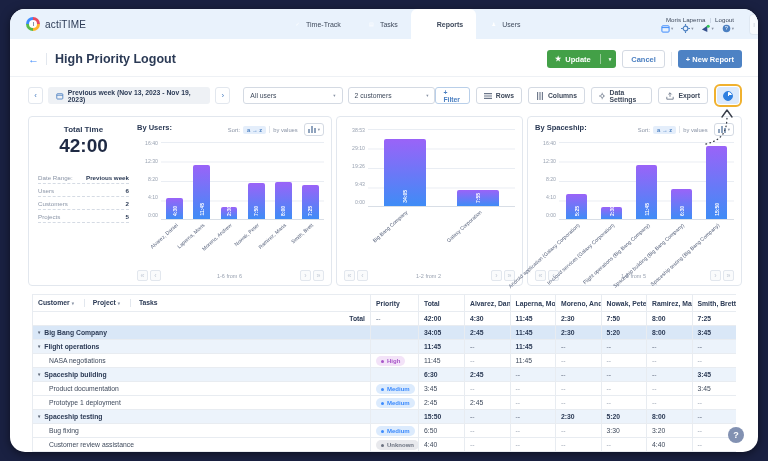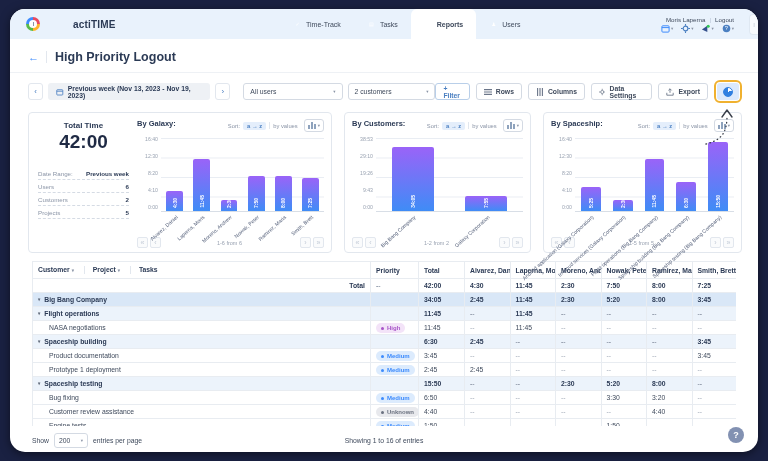--- a/index.html
+++ b/index.html
@@ -6,21 +6,21 @@
   html,body { width:768px; height:461px; }
   body { font-family:"Liberation Sans", sans-serif; background:#1a2142; position:relative; overflow:hidden; }
   .card { position:absolute; left:10px; top:9px; width:748px; height:443px; background:#fff; border-radius:15px; overflow:hidden; box-shadow:0 2px 10px rgba(0,0,0,.5); }
 
   
   .nav { height:30px; background:#e9f2fc; display:flex; align-items:center; padding:0 10px 0 16px; position:relative; }
   .brand { display:flex; align-items:center; gap:5px; }
   .logo { width:14px; height:14px; border-radius:50%; background:conic-gradient(#e8495f 0 90deg,#ffb32c 90deg 180deg,#58b947 180deg 270deg,#3d8bfd 270deg 360deg); position:relative; }
   .logo:after { content:""; position:absolute; left:3px; top:3px; width:8px; height:8px; border-radius:50%; background:#fdfdfd; }
   .logo:before { content:""; position:absolute; left:6.5px; top:5px; width:1px; height:3.5px; background:#8a94a6; z-index:2; }
-  .brand-name { font-size:10px; font-weight:bold; color:#2b3a55; letter-spacing:.2px;margin-left:28px; }
+  .brand-name { font-size:10px; font-weight:normal; color:#2b3a55; letter-spacing:.2px; }
   .tabs { position:absolute; left:270px; top:0; height:100%; display:flex; align-items:stretch; }
   .tab { display:flex; align-items:center; gap:4px; padding:0 13px; font-size:7px; color:#3f4a5c; cursor:pointer; }
   .tab.active { background:#fff; border-radius:6px 6px 0 0; font-weight:bold; }
   .tab-dot { width:9px; height:9px; border-radius:50%; color:#fff; font-size:5px; display:flex; align-items:center; justify-content:center; }
   .nav-right { margin-left:auto; display:flex; flex-direction:column; align-items:flex-end; gap:1px; padding-right:14px; }
   .user-line { font-size:6.2px; color:#3f4a5c; display:flex; gap:4px; align-items:center; }
   .user-line .lsep { color:#b6c2d2; }
   .icon-row { display:flex; align-items:center; gap:8px; }
   .mini-ic { display:flex; align-items:center; gap:1px; }
   .mini-ic svg { display:block; }
@@ -52,21 +52,21 @@
   .sel-cust { width:92px; }
   .select .crt { font-size:4.5px; color:#8a94a6; }
   .tright { margin-left:auto; display:flex; align-items:center; gap:6px; }
   .tool-btn { height:17px; border:1px solid #d4dae3; border-radius:3px; background:#fff; display:flex; align-items:center; gap:4px; padding:0 7px; font-size:6.8px; font-weight:bold; color:#3f4a5c; cursor:pointer; }
   .tool-btn.filter { color:#4a7fc1; border-color:#b9cfe9; }
   .hl-ring { border:2px solid #f0b12f; border-radius:6px; padding:1px; display:inline-flex; }
   .chart-toggle { width:22px; height:17px; background:#dbe9fc; border:none; border-radius:3px; display:flex; align-items:center; justify-content:center; cursor:pointer; }
   .pie { width:10px; height:10px; border-radius:50%; background:conic-gradient(#ffffff 0 70deg, #2f7fe0 70deg 360deg); border:1px solid #2f7fe0; }
 
   
-  .charts-row { display:flex; gap:12px; margin:9px 16px 0 18px; height:141px; }
+  .charts-row { display:flex; gap:4px; margin:9px 16px 0 18px; height:170px; }
   .panel { border:1px solid #e2e7ee; border-radius:4px; background:#fff; padding:6px 7px 4px; display:flex; }
   .panel-wide { width:304px; }
   .panel-cust { width:187px; }
   .panel-proj { flex:1; }
   .summary { width:101px; padding:2px 8px 2px 2px; display:flex; flex-direction:column; }
   .sum-title { font-size:8px; font-weight:bold; color:#2b3a55; text-align:center; }
   .sum-value { font-size:19px; font-weight:bold; color:#1f2a44; text-align:center; margin-top:1px; }
   .sum-stats { margin-top:14px; font-size:6.2px; }
   .stat { display:flex; justify-content:space-between; align-items:baseline; border-bottom:1px dashed #d5dbe4; padding:3px 0 2px; }
   .stat .s-label { color:#8a94a6; }
@@ -192,20 +192,31 @@
           </span>
       </div>
     </div>
     <div class="side-tab">⁞</div>
   </div>
 
   <div class="page-header">
     <span class="back">←</span>
     <span class="hdiv"></span>
     <span class="page-title">High Priority Logout</span>
+    <div class="hdr-actions">
+      <span class="btn btn-update">
+          <span class="star">★</span>
+          <span>Update</span>
+          <span class="bsep"></span>
+          <span class="crt">▾</span>
+        </span>
+      <span class="btn btn-cancel">Cancel</span>
+      <span class="vbar"></span>
+      <span class="btn btn-new">+ New Report</span>
+    </div>
   </div>
 
   <div class="toolbar">
     <div class="tleft">
       <span class="navbtn">‹</span>
       <span class="date-pill">
         <svg width="8" height="8" viewBox="0 0 10 10">
             <rect x="1" y="2" width="8" height="7" rx="1" fill="none" stroke="#4a7fc1" stroke-width="1.1"></rect>
             <line x1="1" y1="4" x2="9" y2="4" stroke="#4a7fc1" stroke-width="1.1"></line>
           </svg>
@@ -292,21 +303,21 @@
               <span class="s-value">2</span>
             </div>
           <div class="stat">
               <span class="s-label">Projects</span>
               <span class="s-value">5</span>
             </div>
         </div>
       </div>
       <div class="chart-block">
         <div class="cb-head">
-          <span class="cb-title">By Galaxy:</span>
+          <span class="cb-title">By Users:</span>
           <span class="sort-area">
             <span>Sort:</span>
             <span class="sort-pill">a → z</span>
             <span class="sort-sep"></span>
             <span>by values</span>
             <span class="ct-btn">
                 <span class="mini-bars"></span>
                 <span class="crt">▾</span>
               </span>
           </span>
@@ -379,33 +390,20 @@
           <span class="pg-right">
               <span class="pg-btn">›</span>
               <span class="pg-btn">»</span>
             </span>
         </div>
       </div>
     </div>
 
     <div class="panel panel-cust">
       <div class="chart-block">
-        <div class="cb-head">
-          <span class="cb-title">By Customers:</span>
-          <span class="sort-area">
-            <span>Sort:</span>
-            <span class="sort-pill">a → z</span>
-            <span class="sort-sep"></span>
-            <span>by values</span>
-            <span class="ct-btn">
-                <span class="mini-bars"></span>
-                <span class="crt">▾</span>
-              </span>
-          </span>
-        </div>
         <div class="plot">
             <div class="yticks">
               <div>38:53</div>
               <div>29:10</div>
               <div>19:26</div>
               <div>9:43</div>
               <div>0:00</div>
             </div>
             <div class="bars">
               <div class="bar-slot">

